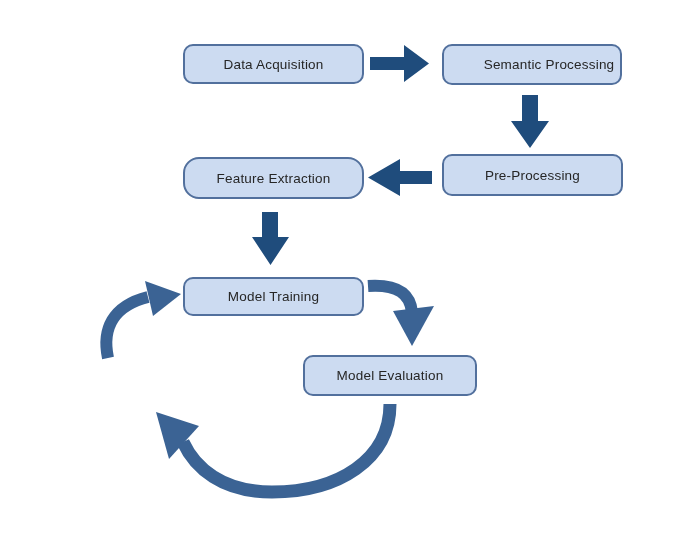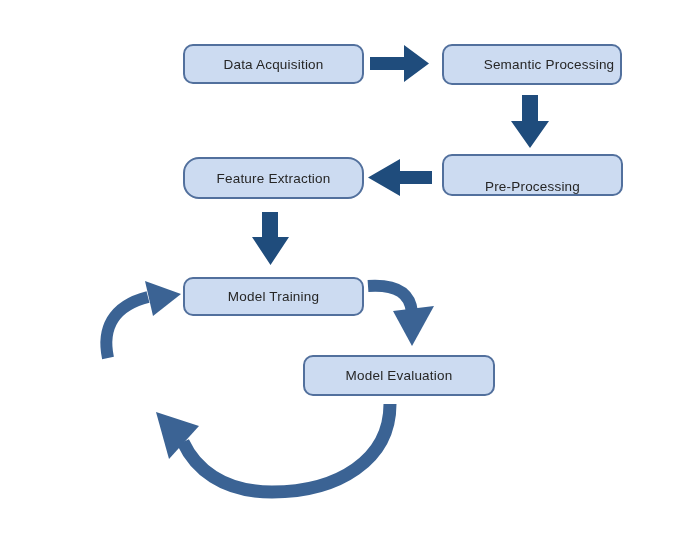--- a/index.html
+++ b/index.html
@@ -25,25 +25,25 @@
     border-radius: 10px;
     border: 2.5px solid var(--box-border, #52709d);
     background: var(--box-fill, #ccdbf1);
     color: var(--text, #262626);
     font-size: 13.5px;
     letter-spacing: 0.2px;
     text-align: center;
   }
   .node-data-acquisition   { left: 183px; top: 44px;  width: 181px; height: 40px; }
   .node-semantic-processing{ left: 442px; top: 44px;  width: 180px; height: 41px; padding-left: 34px; }
-  .node-pre-processing     { left: 442px; top: 154px; width: 181px; height: 42px; align-items: flex-end; }
+  .node-pre-processing     { left: 442px; top: 154px; width: 181px; height: 42px; }
   .node-feature-extraction { left: 183px; top: 157px; width: 181px; height: 42px; border-radius: 16px; }
   .node-model-training     { left: 183px; top: 277px; width: 181px; height: 39px; }
   .node-model-selection    { left: 53px;  top: 360px; width: 181px; height: 40px; }
-  .node-model-evaluation   { left: 303px; top: 355px; width: 192px; height: 41px; }
+  .node-model-evaluation   { left: 303px; top: 355px; width: 174px; height: 41px; }
 </style>
 </head>
 <body>
 
 <div class="canvas">
 
   <svg class="arrow-layer" viewBox="0 0 688 536" xmlns="http://www.w3.org/2000/svg">
 
     <polygon points="370,57 404,57 404,45 429,63.5 404,82 404,70 370,70" fill="#1f4c7c"></polygon>
 

